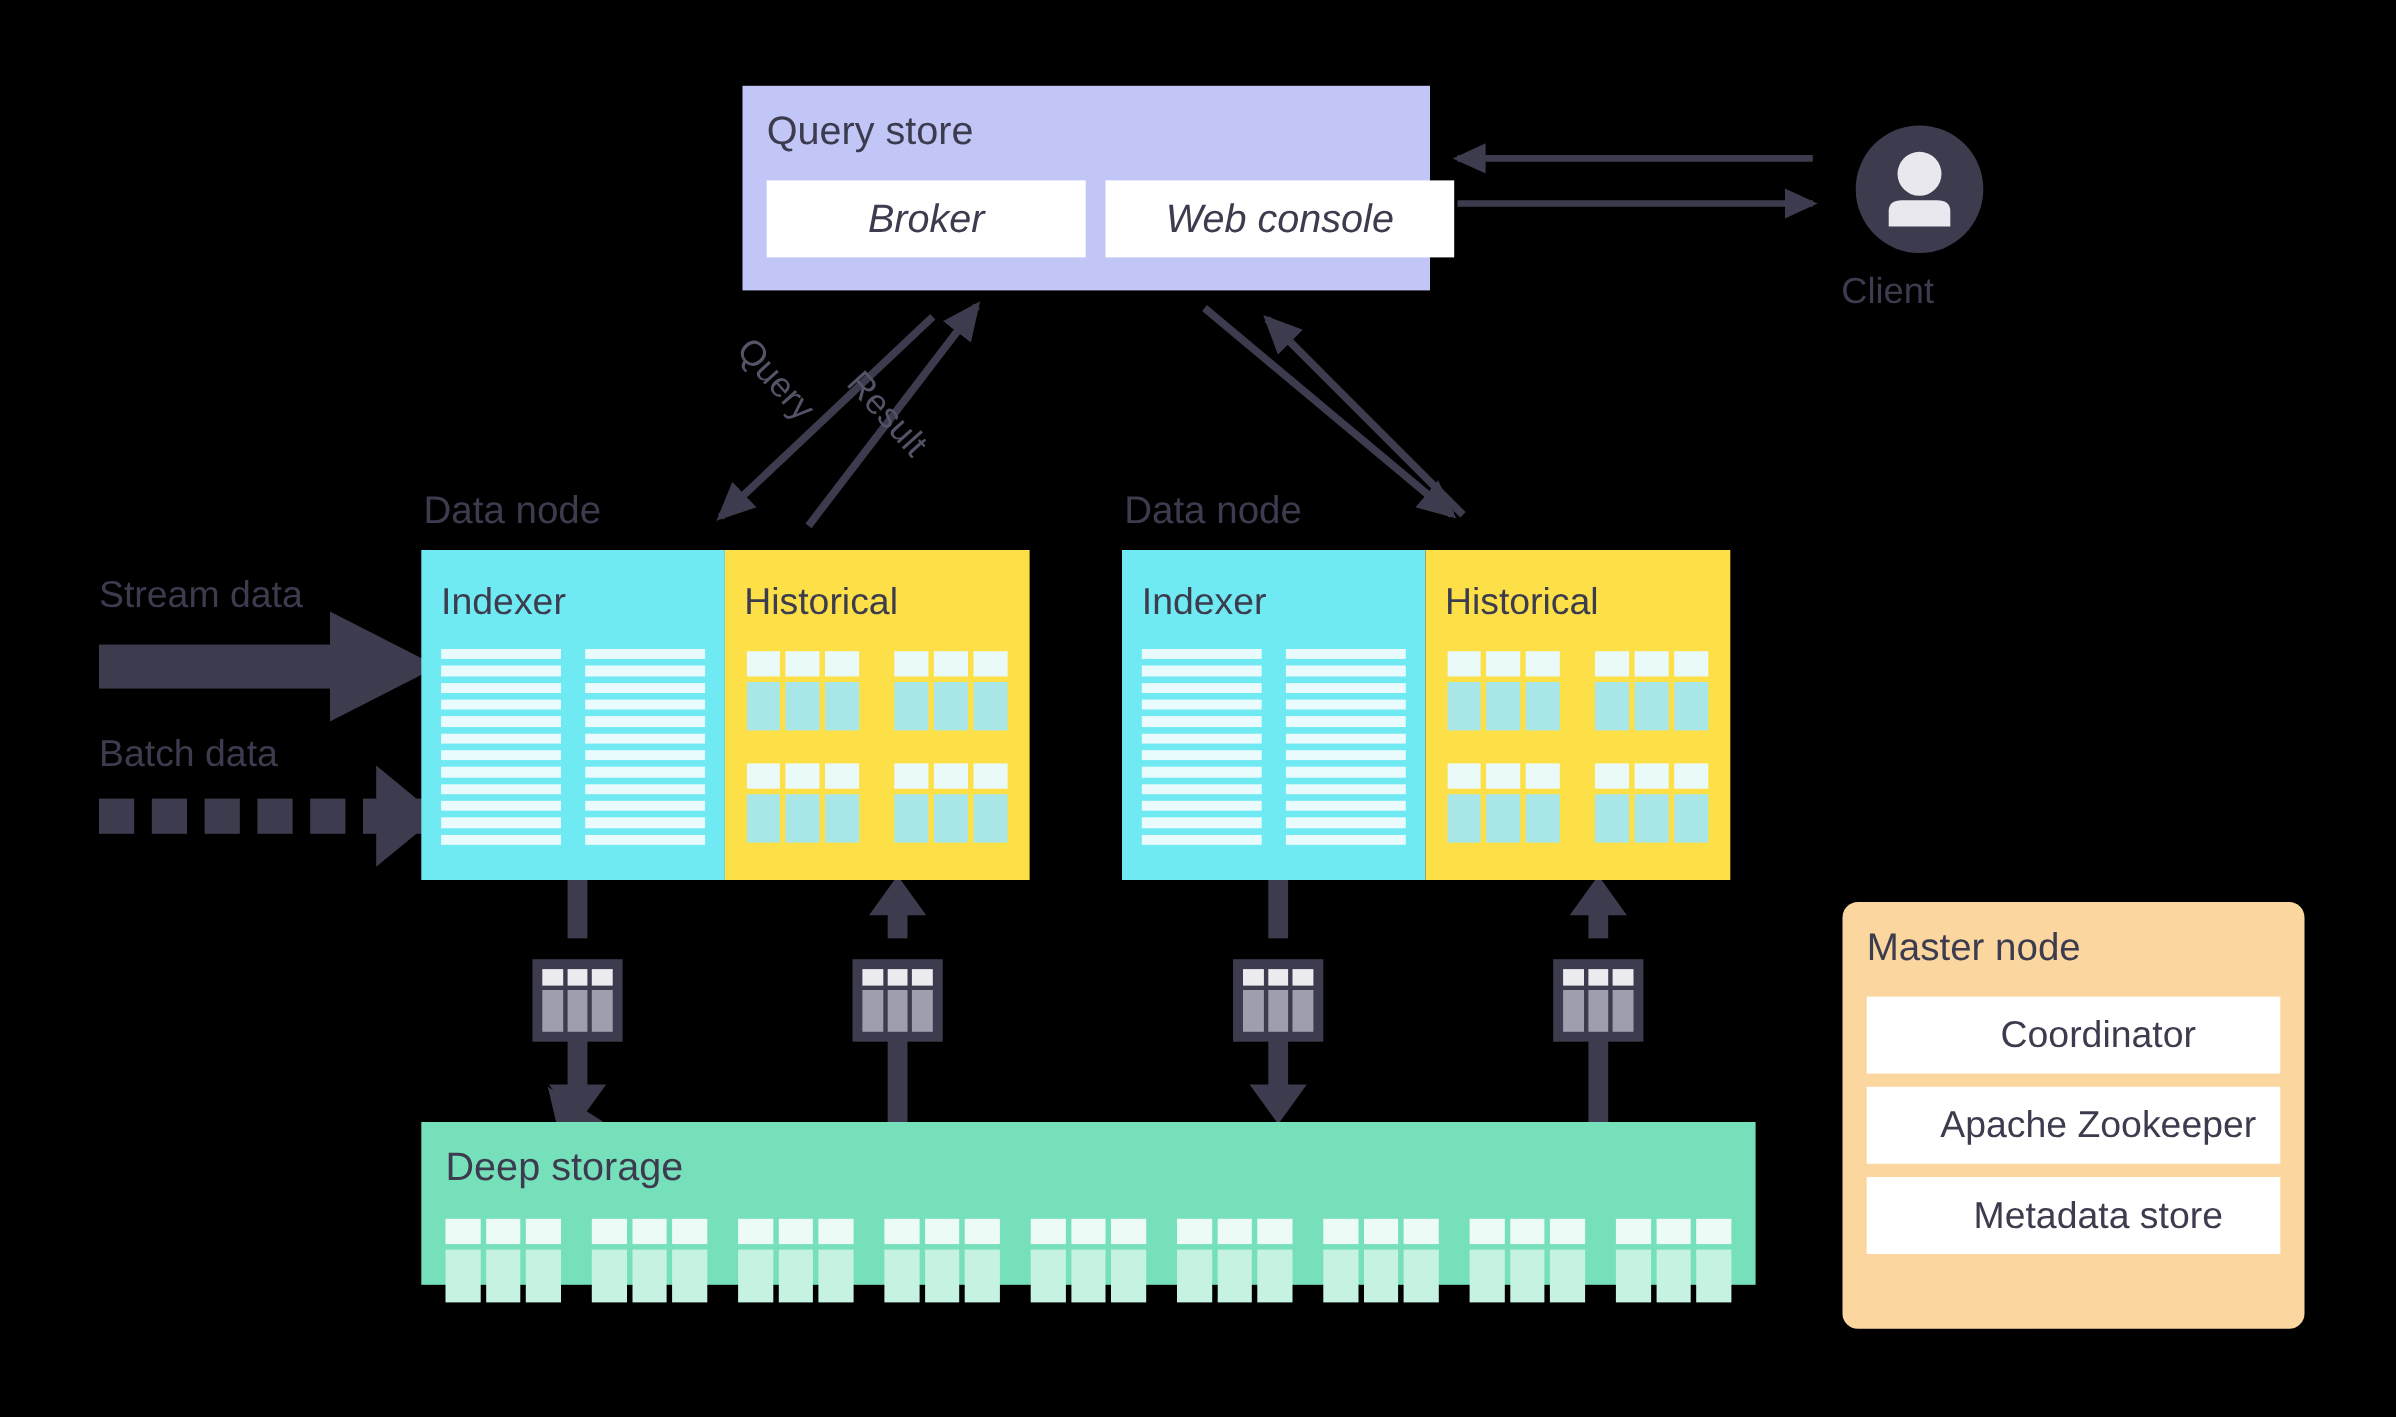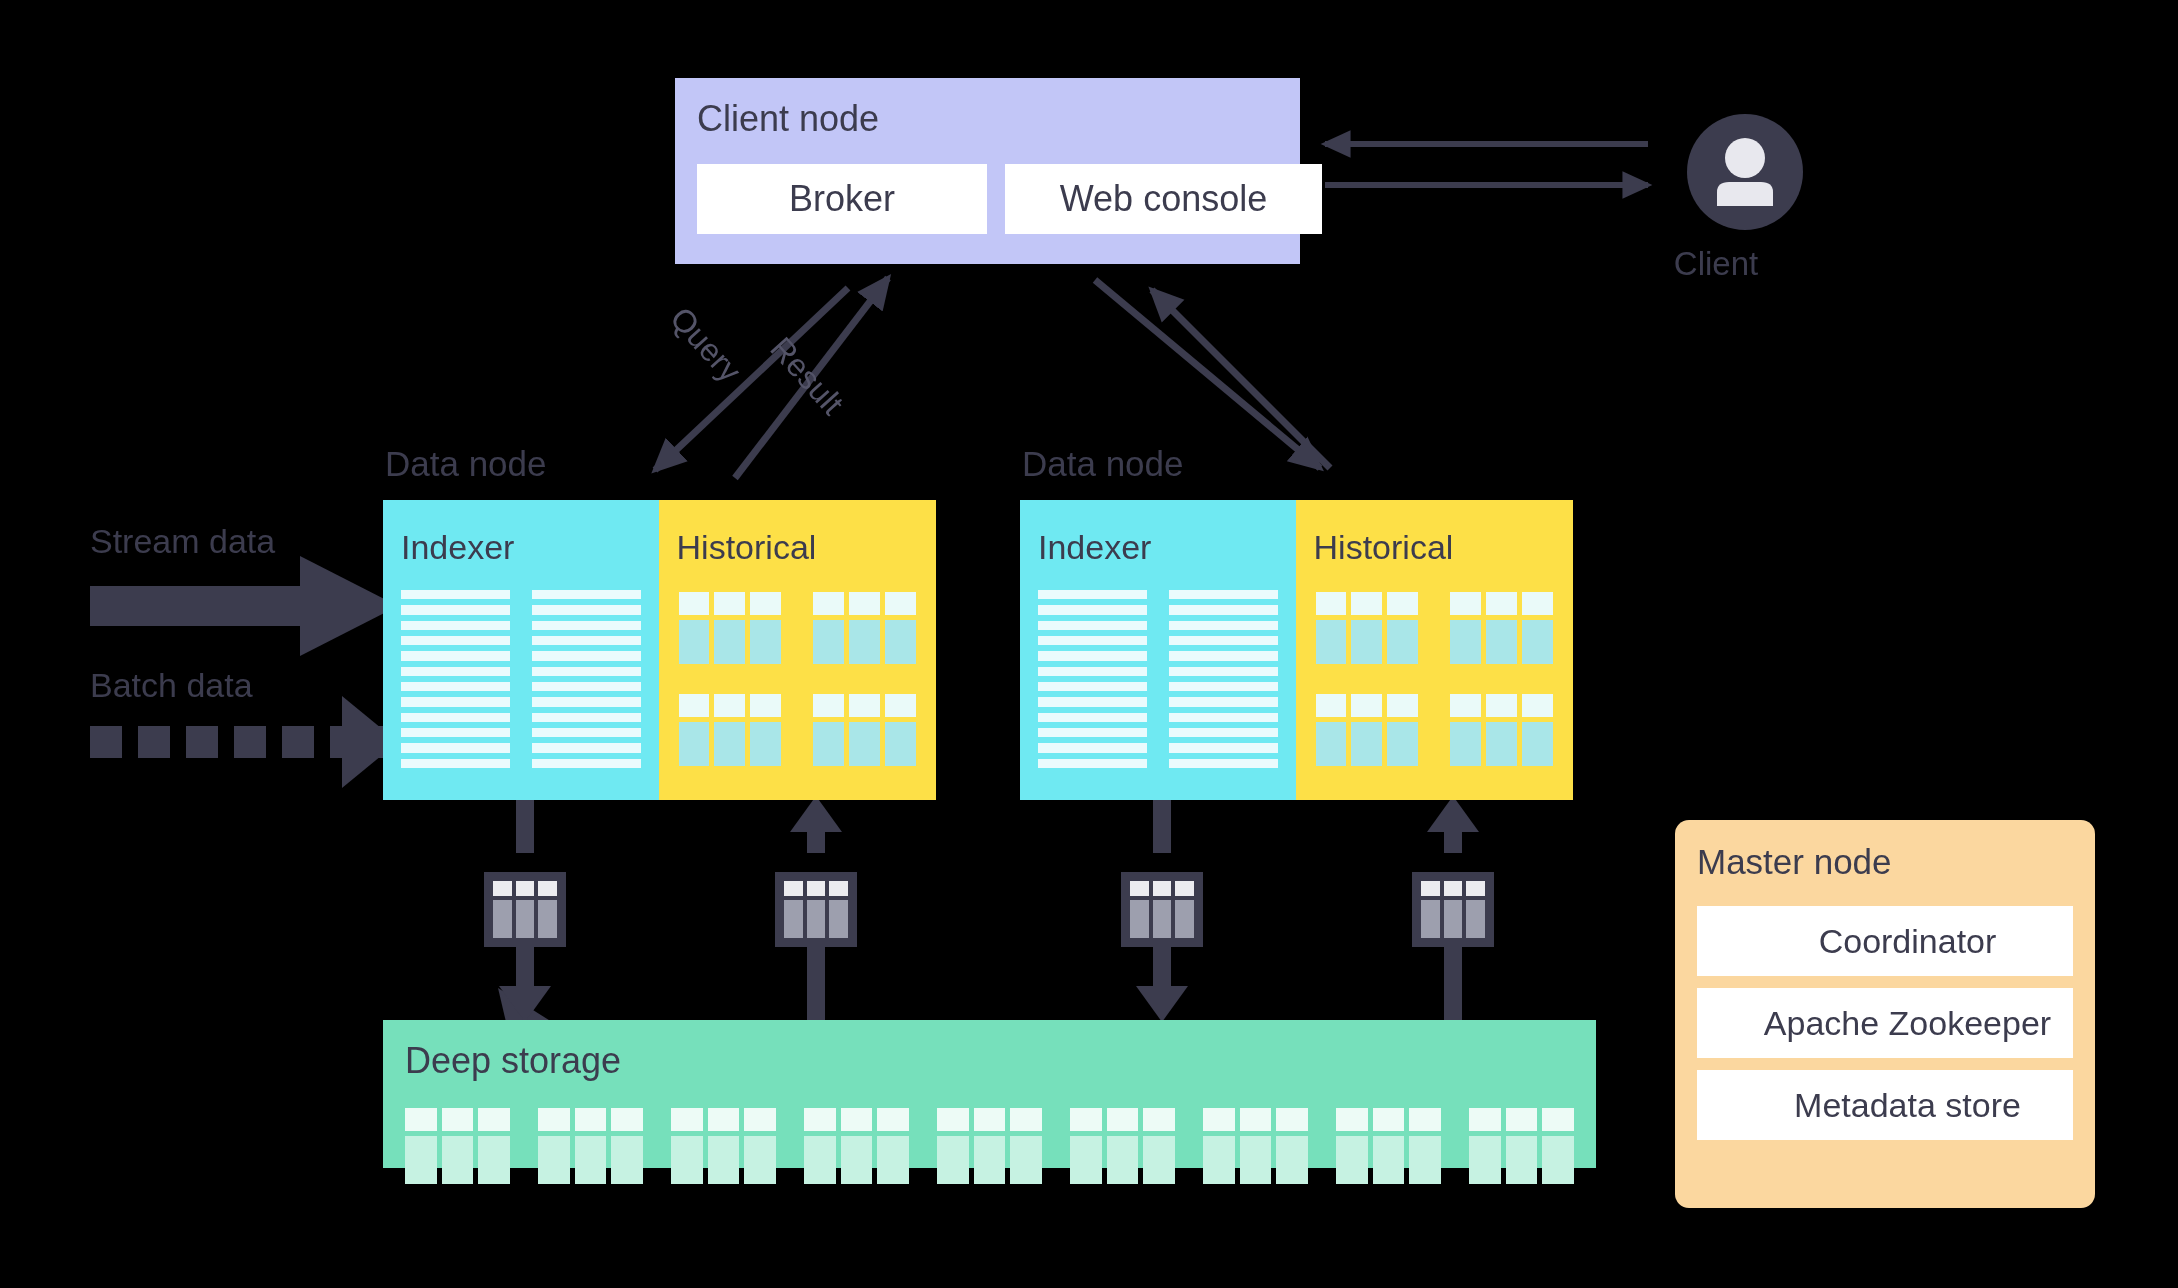--- a/index.html
+++ b/index.html
@@ -27,21 +27,21 @@
     background: #c2c6f7;
   }
   #query-node-title {
     position: absolute; left: 22px; top: 20px;
     font-size: 36px; color: #3c3c4e; white-space: nowrap;
   }
   .qn-box {
     position: absolute; top: 86px; height: 70px;
     background: #ffffff;
     display: flex; align-items: center; justify-content: center;
-    font-size: 36px; color: #3c3c4e;
+    font-size: 36px; color: #3c3c4e; font-style: italic;
   }
   #broker-box      { left: 22px;  width: 290px; }
   #webconsole-box  { left: 330px; width: 317px; }
 
   
   #client-icon {
     position: absolute; left: 1687px; top: 114px;
     width: 116px; height: 116px; border-radius: 50%;
     background: #3c3c4e;
   }
@@ -207,21 +207,21 @@
     </g>
 
     <g>
       <rect x="1444" y="945" width="18" height="76" fill="#3c3c4e"></rect>
       <rect x="1444" y="830" width="18" height="23" fill="#3c3c4e"></rect>
       <path d="M 1427 832 L 1479 832 L 1453 796 z" fill="#3c3c4e"></path>
     </g>
   </svg>
 
   <div id="query-node">
-    <div id="query-node-title">Client node</div>
+    <div id="query-node-title">Query store</div>
     <div class="qn-box" id="broker-box">Broker</div>
     <div class="qn-box" id="webconsole-box">Web console</div>
   </div>
 
   <div id="client-icon">
     <svg width="116" height="116" viewBox="0 0 116 116">
       <circle cx="58" cy="44" r="20" fill="#e8e8ee"></circle>
       <path d="M 30 92 L 30 78 Q 30 68 42 68 L 74 68 Q 86 68 86 78 L 86 92 z" fill="#e8e8ee"></path>
     </svg>
   </div>

